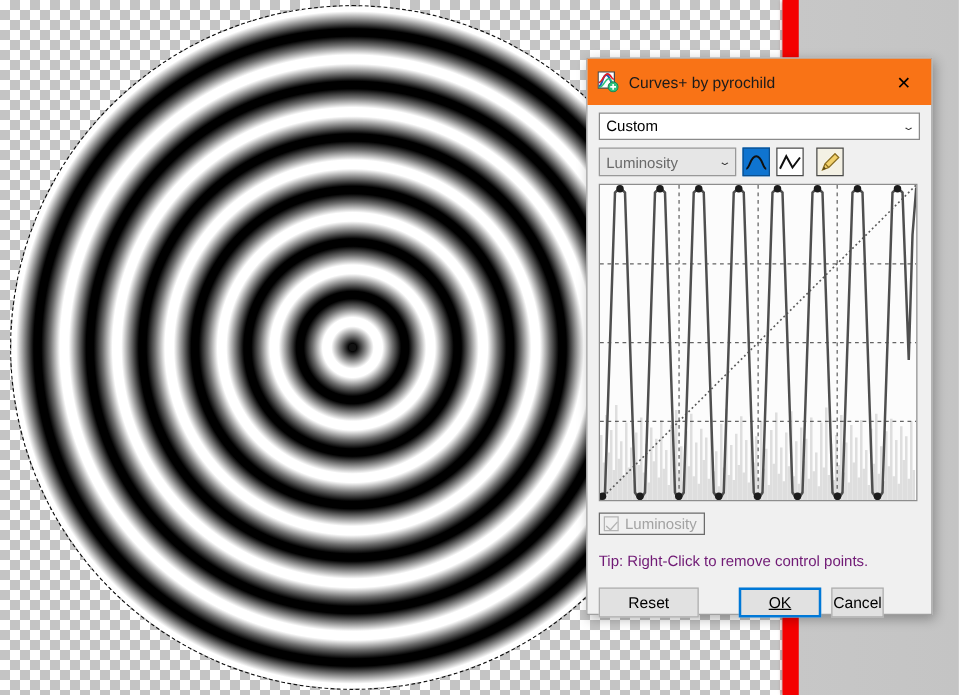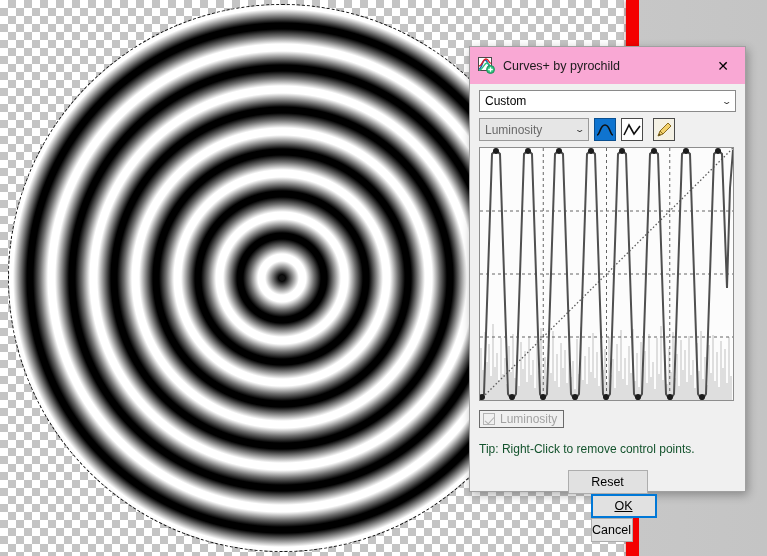--- a/index.html
+++ b/index.html
@@ -65,21 +65,21 @@
 
   
   #dialog {
     position: absolute; left: 469px; top: 46px; width: 277px; height: 446px;
     background: #f0f0f0;
     border: 1px solid #a0a0a0;
     box-shadow: 2px 3px 9px rgba(0,0,0,.30);
     display: flex; flex-direction: column;
   }
   #titlebar {
-    height: 37px; background: #f9a8d4;
+    height: 37px; background: #f97316;
     display: flex; align-items: center; flex: 0 0 auto;
   }
   #title-icon { width: 17px; height: 17px; margin-left: 8px; flex: 0 0 auto; position: relative; }
   #title-text {
     margin-left: 8px; font-size: 12.5px; color: #1b1b1b; white-space: nowrap;
   }
   #close-btn {
     margin-left: auto; width: 44px; height: 36px;
     display: flex; align-items: center; justify-content: center;
     font-size: 14px; color: #000; cursor: default;
@@ -128,23 +128,23 @@
     width: 12px; height: 12px; border: 1px solid #b5b5b5; background: #f0f0f0;
     position: relative; flex: 0 0 auto;
   }
   .cbox::after {
     content: ""; position: absolute; left: 3px; top: 1px;
     width: 4px; height: 8px; border: solid #b0b0b0;
     border-width: 0 1.6px 1.6px 0; transform: rotate(42deg);
   }
   #lum-check-label { font-size: 12px; color: #a3a3a3; }
 
-  #tip-text { margin-top: 14px; font-size: 12px; color: #14532d; }
-
-  #button-row { display: flex; align-items: center; margin-top: 14px; flex-direction: column; }
+  #tip-text { margin-top: 14px; font-size: 12px; color: #701a75; }
+
+  #button-row { display: flex; align-items: center; margin-top: 14px; }
   .btn {
     height: 24px; background: #e1e1e1; border: 1px solid #adadad;
     font-size: 12.5px; color: #000; display: flex;
     align-items: center; justify-content: center; font-family: "Liberation Sans", sans-serif;
   }
   #reset-btn { width: 80px; }
   #ok-btn { width: 66px; margin-left: 32px; border: 2px solid #0078d7; text-decoration: underline; }
   #cancel-btn { width: 42px; margin-left: 8px; }
 </style>
 </head>

